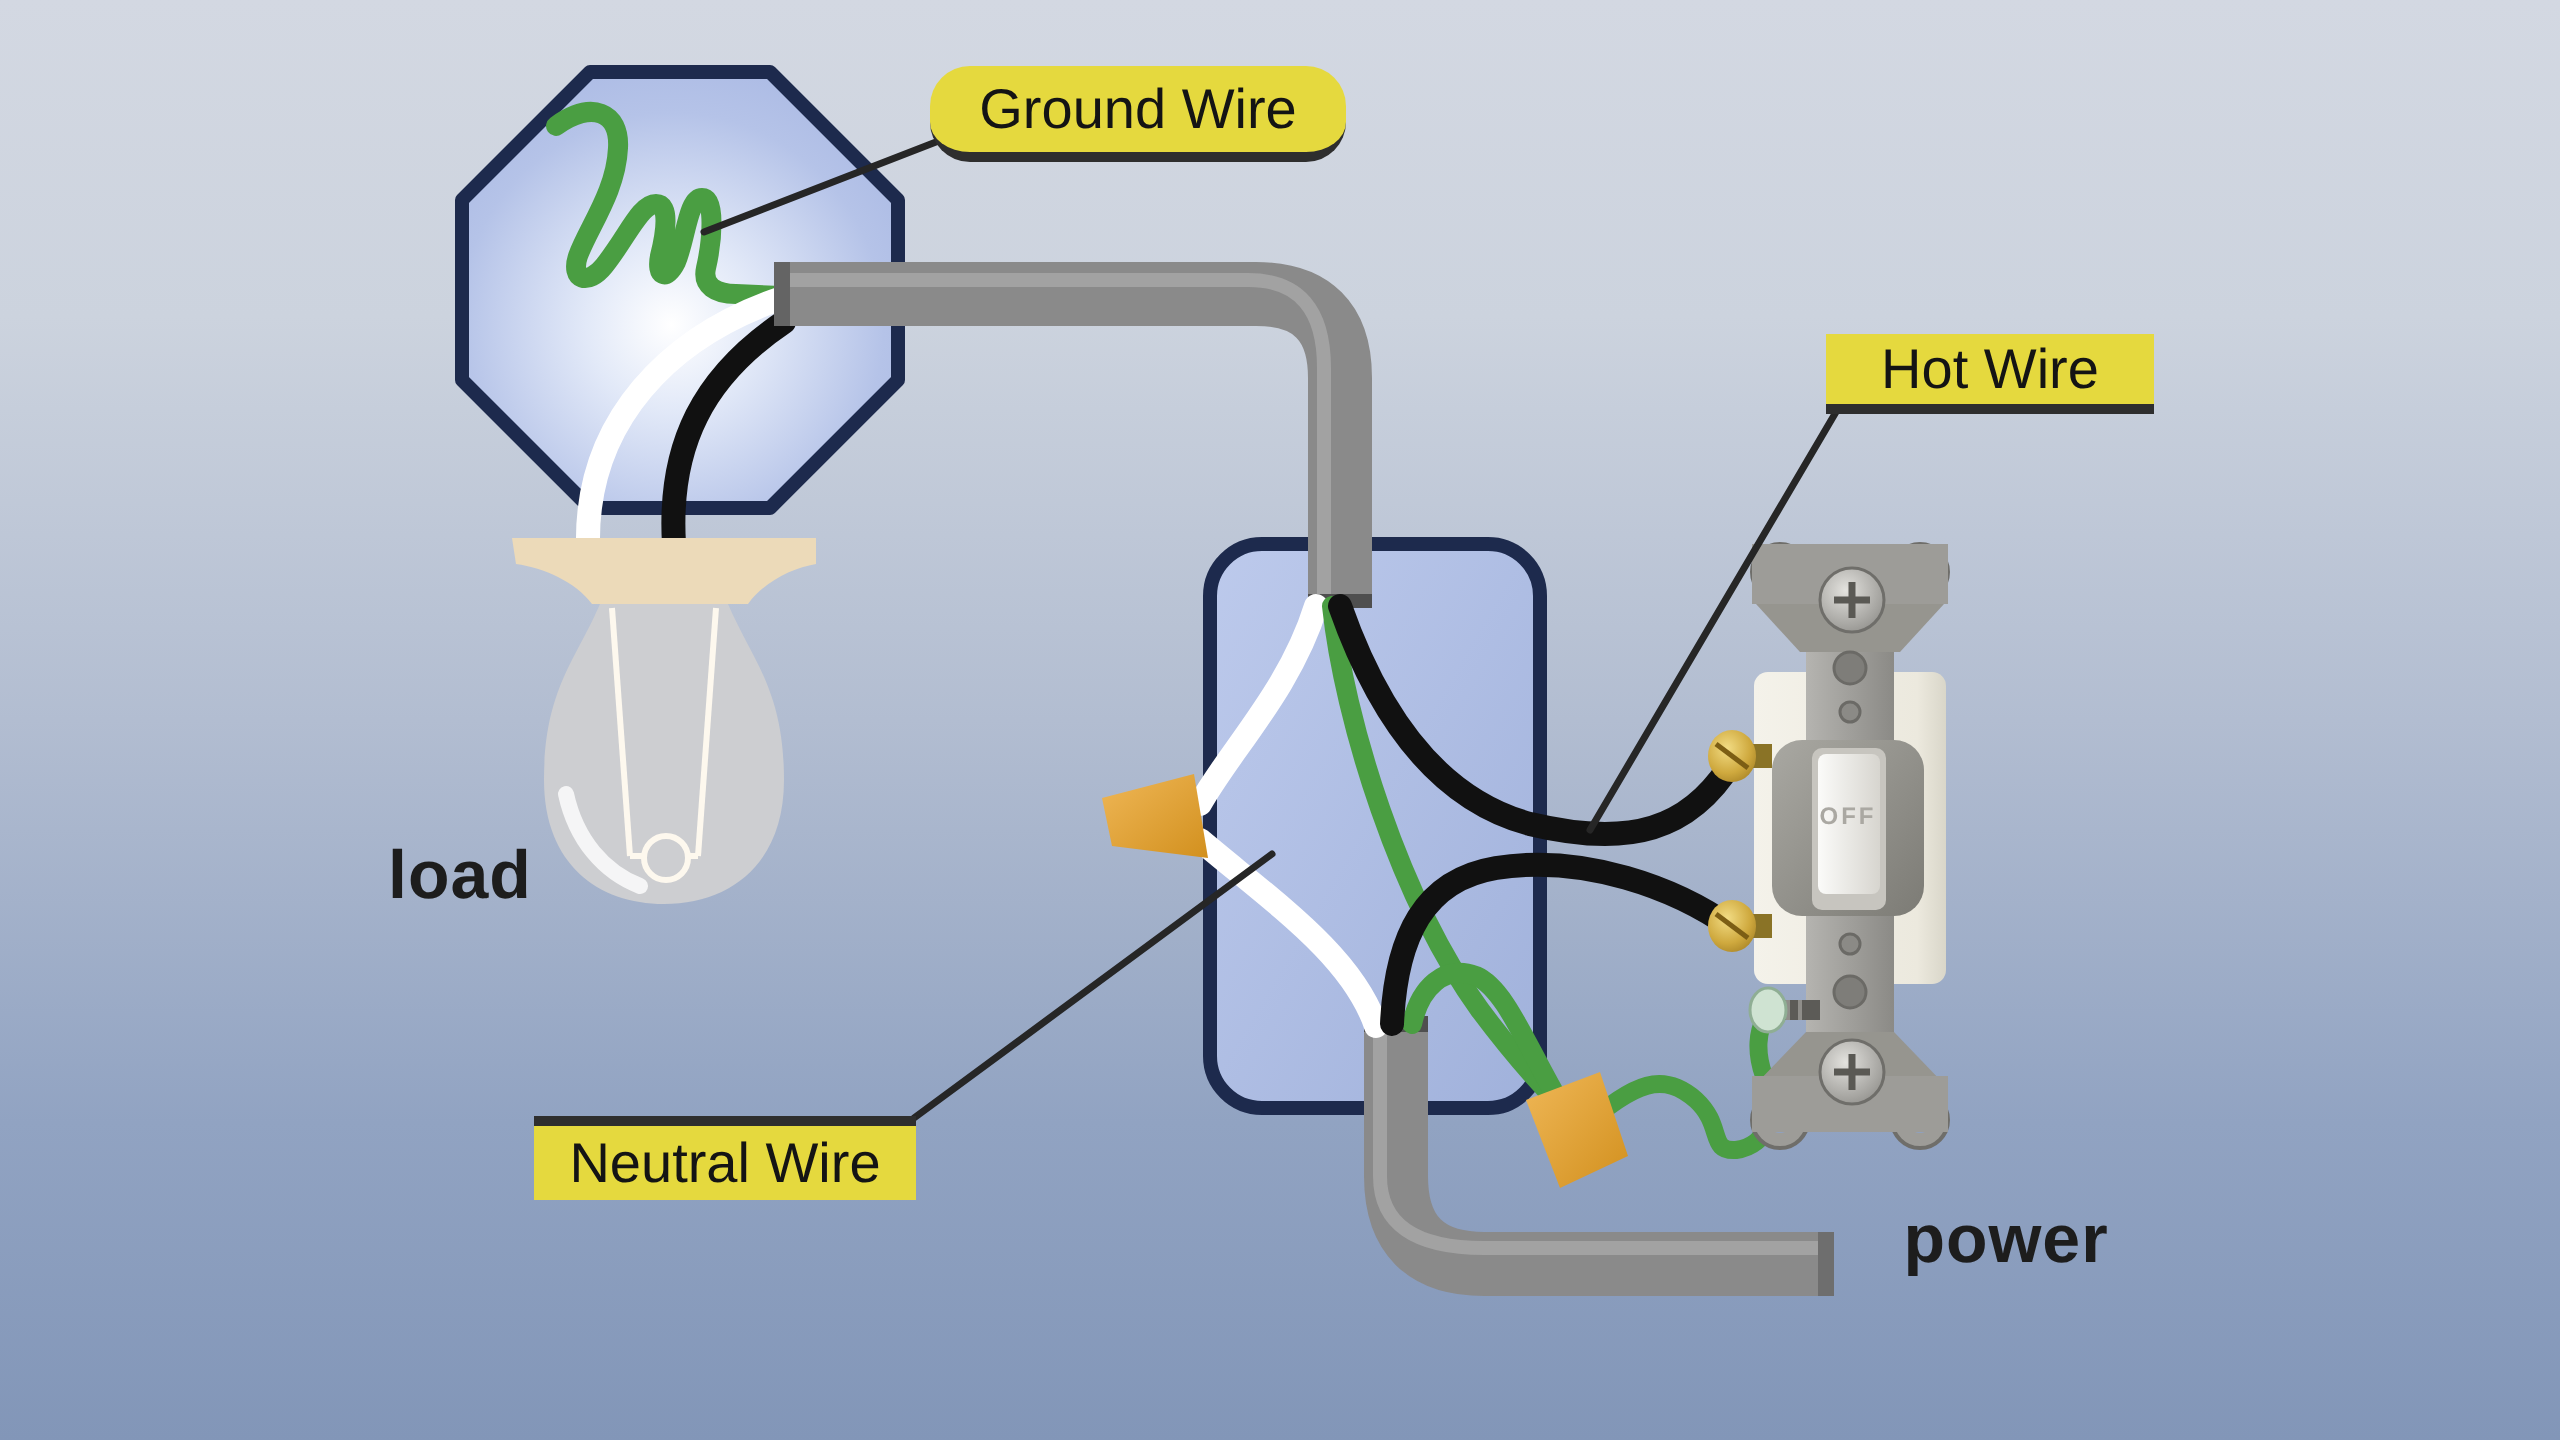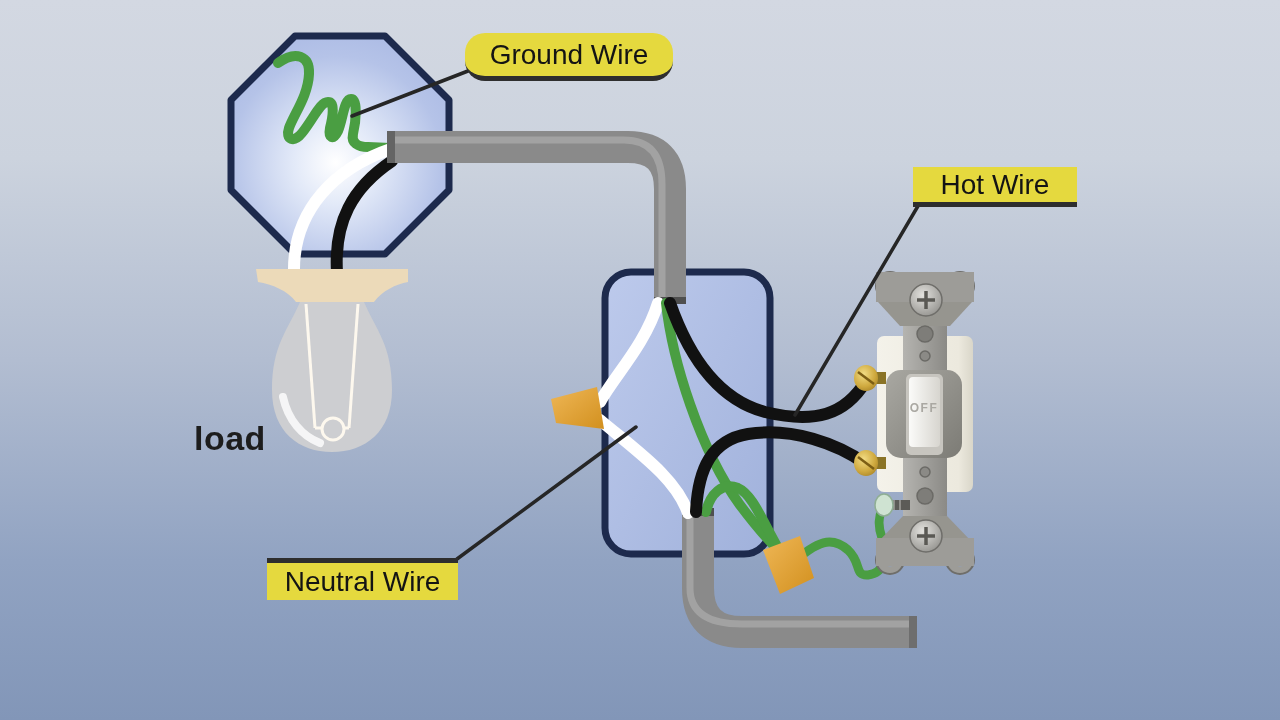--- a/index.html
+++ b/index.html
@@ -203,16 +203,16 @@
 
 <div class="callout under" style="left:465px;top:33px;width:208px;height:48px;border-radius:20px;">Ground Wire</div>
 
 <div class="callout under" style="left:913px;top:167px;width:164px;height:40px;">Hot Wire</div>
 
 <div class="callout over" style="left:267px;top:558px;width:191px;height:42px;">Neutral Wire</div>
 
 <div class="plain-label" style="left:194px;top:375px;margin-top:44px;">load</div>
 
 <div class="plain-label" id="power-label" style="left:928px;top:603px;">
-  <br>
+  <span>power</span><br>
 </div>
 
 </div>
 
 </body></html>

